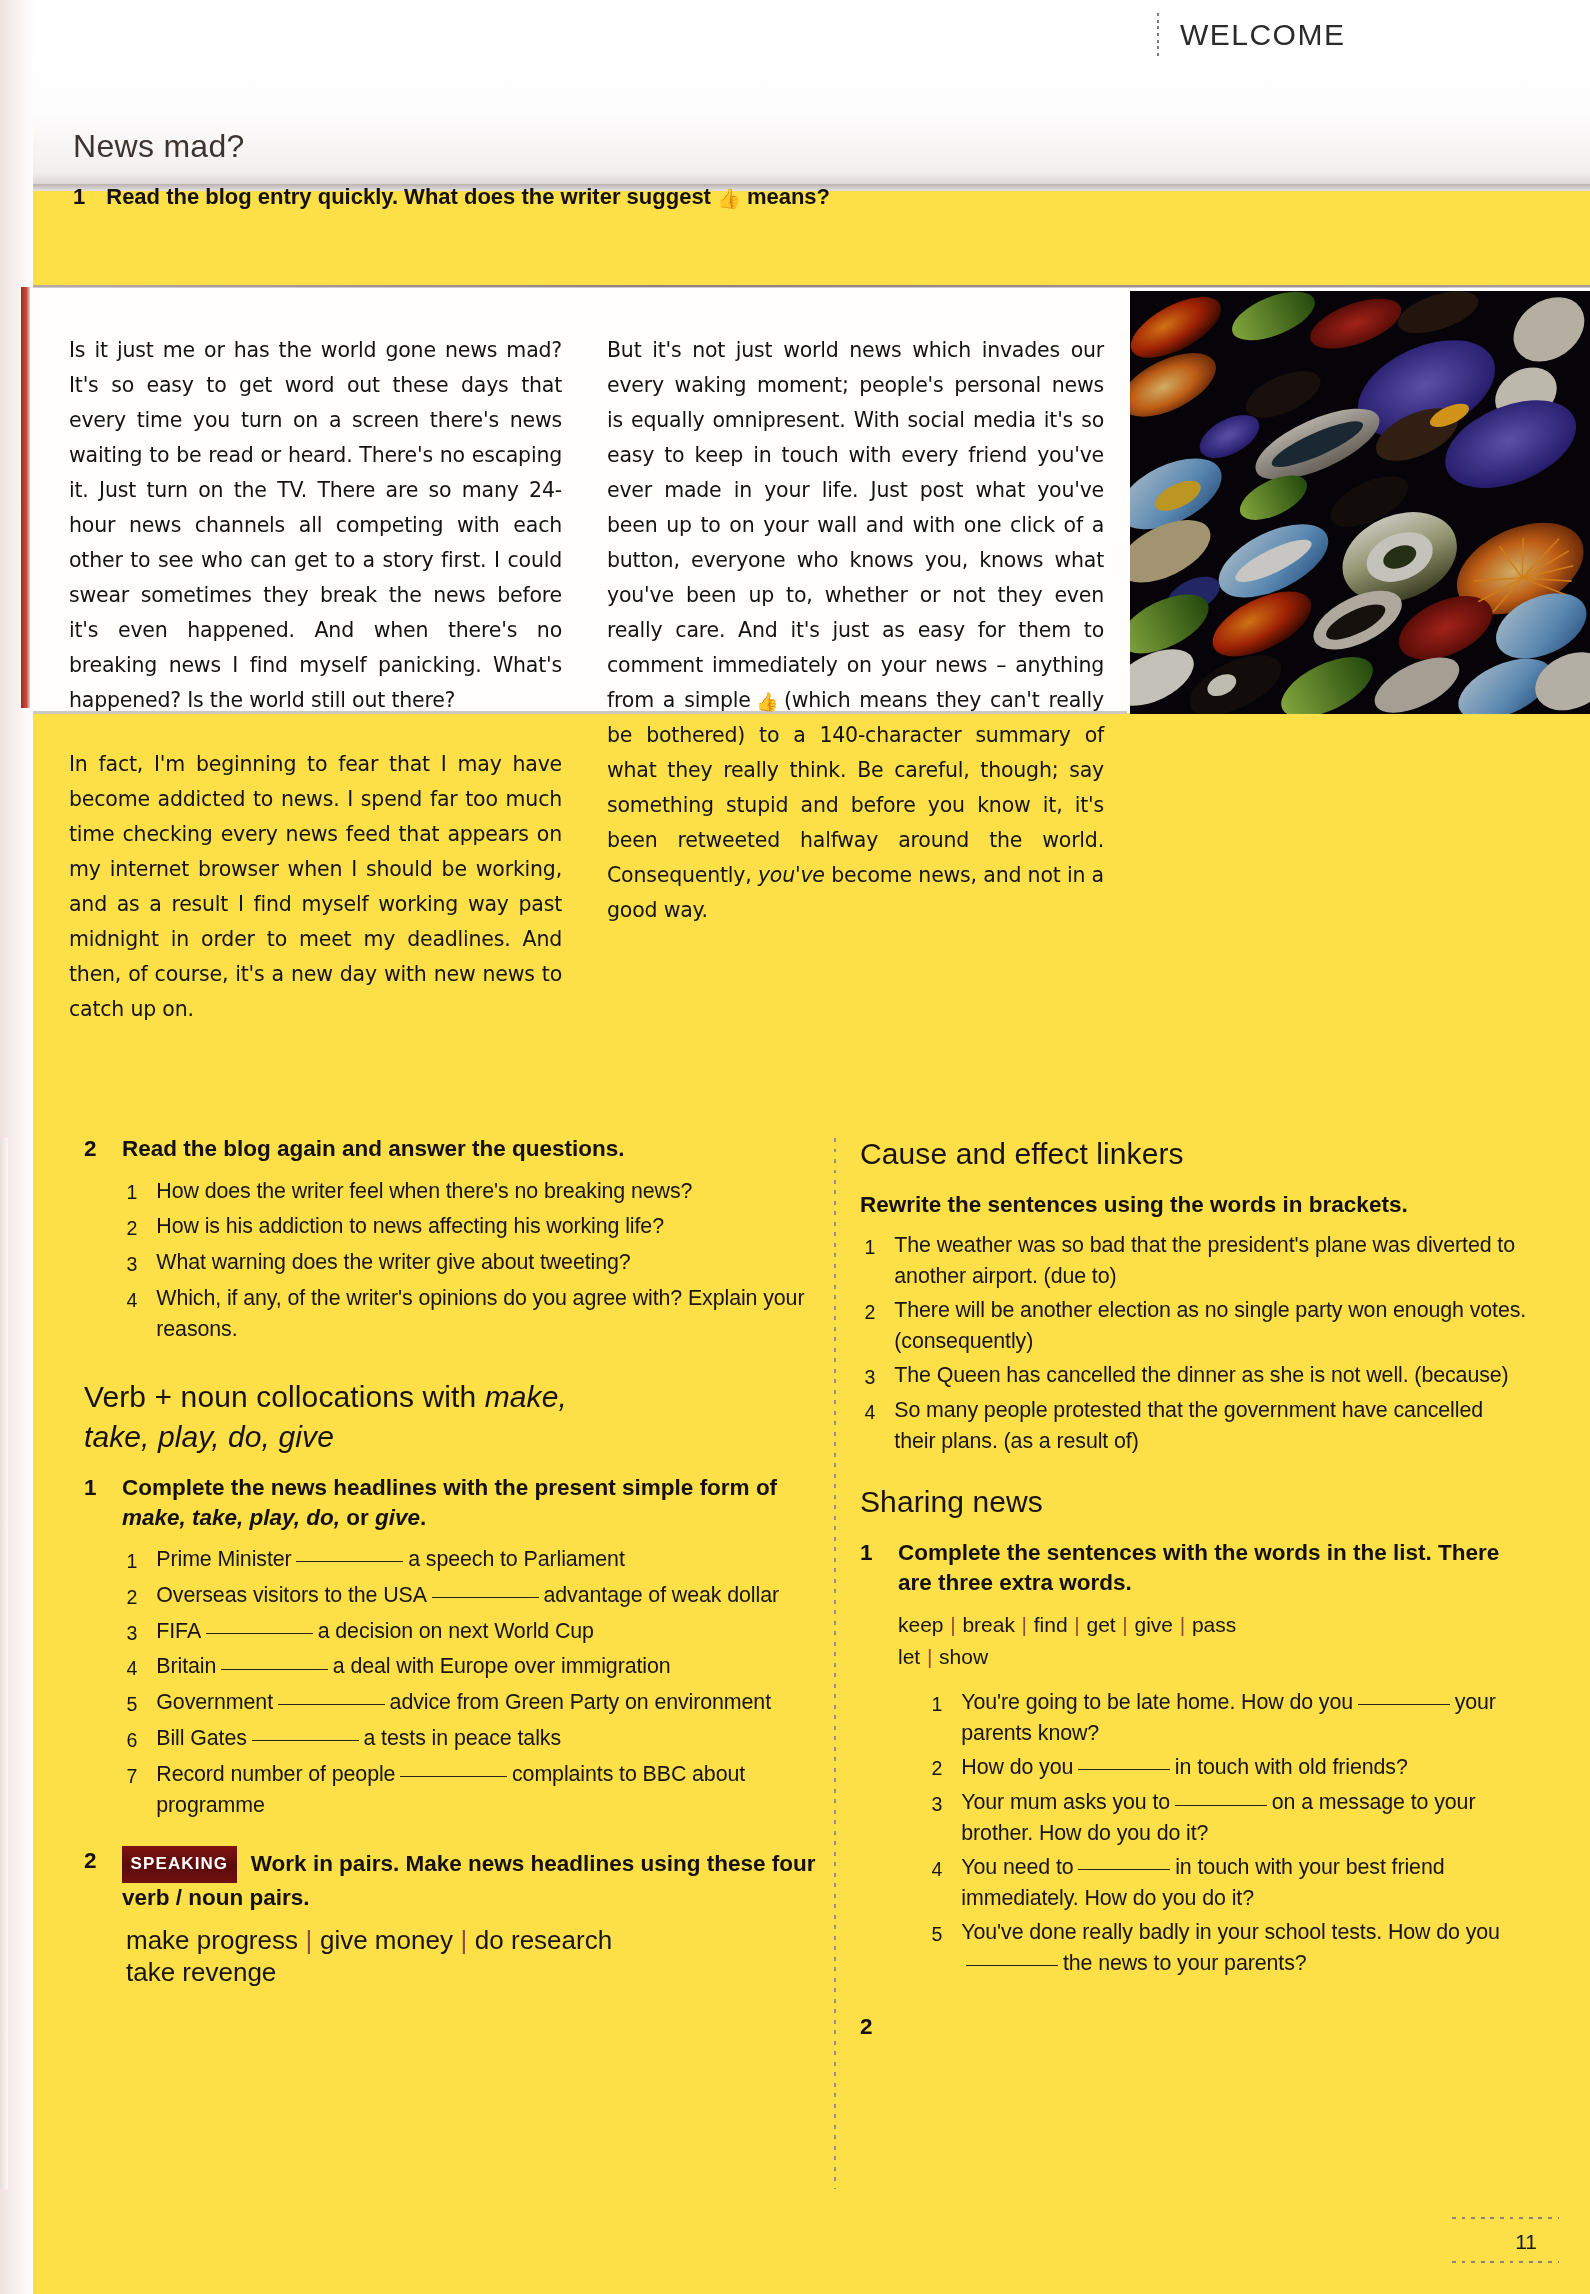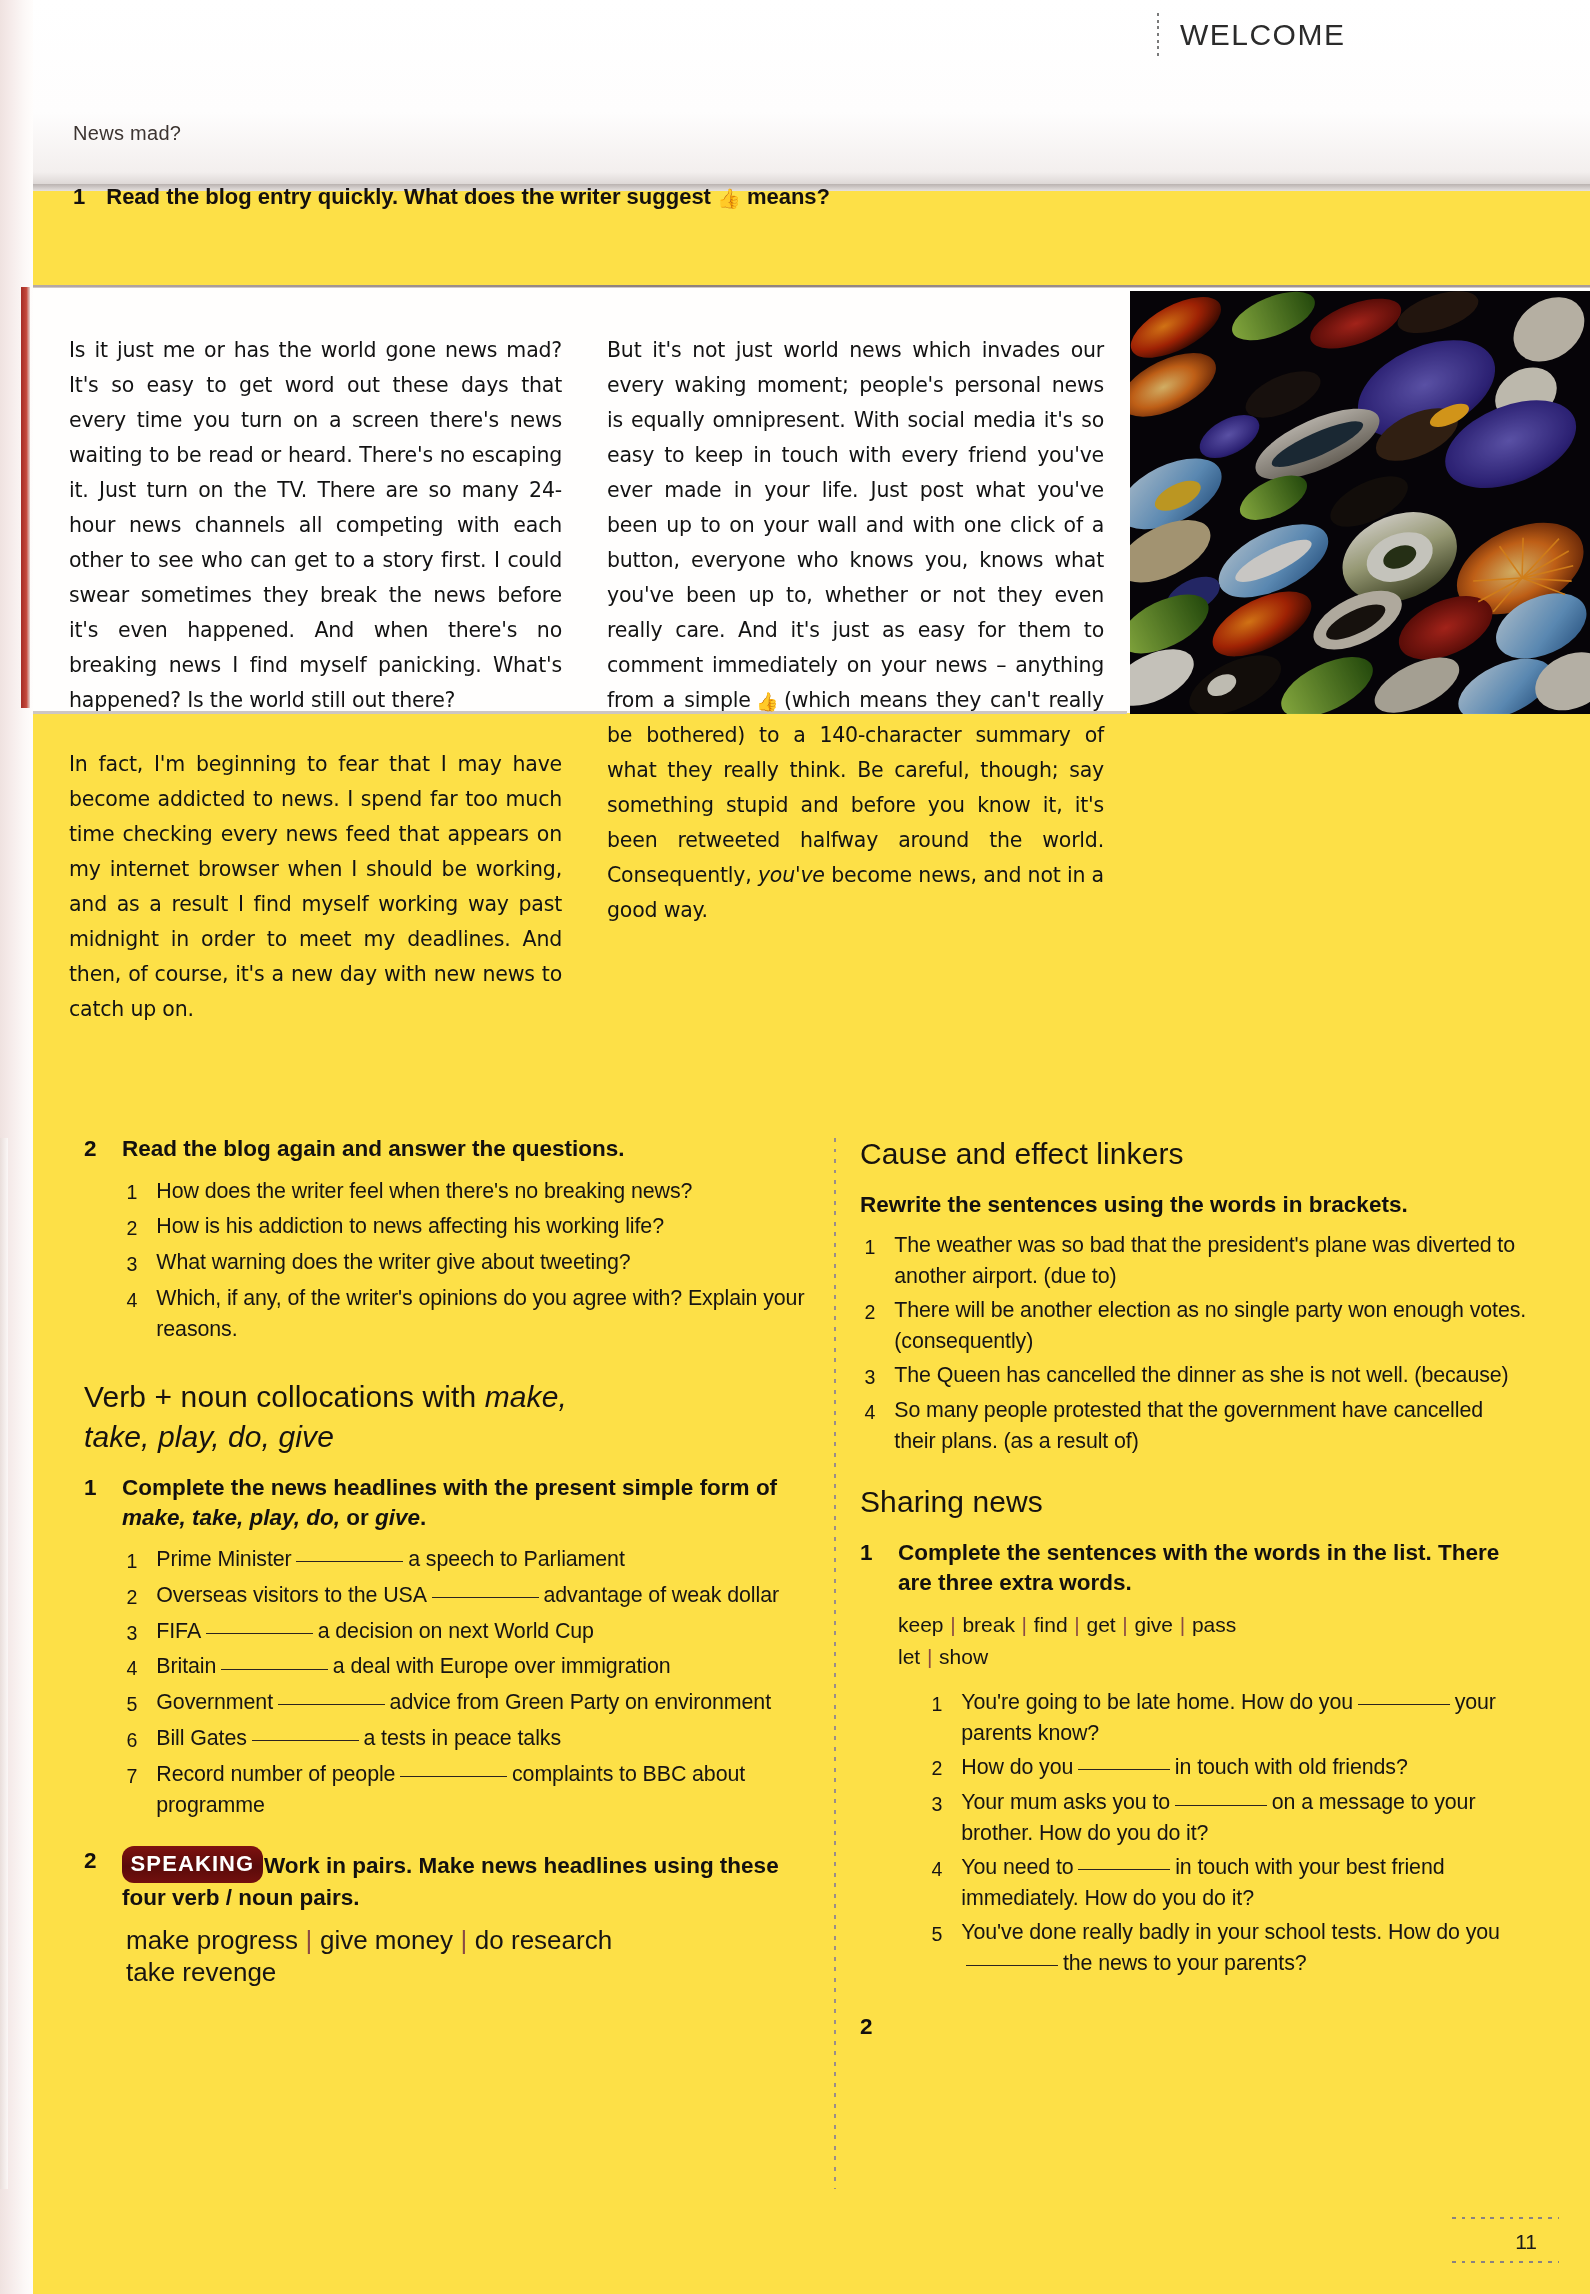--- a/index.html
+++ b/index.html
@@ -71,22 +71,22 @@
     letter-spacing: 1.5px;
     color: #2b2b2b;
     font-weight: 400;
     font-family: "Liberation Sans", sans-serif;
   }
 
   
   .news-mad {
     position: absolute;
     left: 73px;
-    top: 122px;
-    font-size: 20px;
+    top: 128px;
+    font-size: 32px;
     color: #3c3431;
     font-weight: 400;
     letter-spacing: 0.3px;
   }
   .q1-line {
     position: absolute;
     left: 73px;
     top: 184px;
     font-size: 22px;
     font-weight: bold;
@@ -235,27 +235,26 @@
     line-height: 32px;
     color: #171413;
     margin-top: 11.5px;
   }
   .pair-list .sep { color: #8b4a44; padding: 0 7.6px; }
 
   .speaking-badge {
     display: inline-block;
     background: linear-gradient(to bottom,#7e1210,#5a0b0a 55%,#72100e);
     color: #ffffff;
-    font-size: 22px;
+    font-size: 17px;
     font-weight: bold;
     letter-spacing: 1.1px;
     padding: 2.9px 8.6px 3.8px 8.6px;
-    margin-right: 1px;
+    margin-right: 14px;
     vertical-align: 1.9px;
-    border-radius: 12px;
   }
 
   .indent-block { margin-left: 38px; }
 
   
   .page-num {
     position: absolute;
     right: 54px;
     bottom: 40px;
     font-size: 21px;

